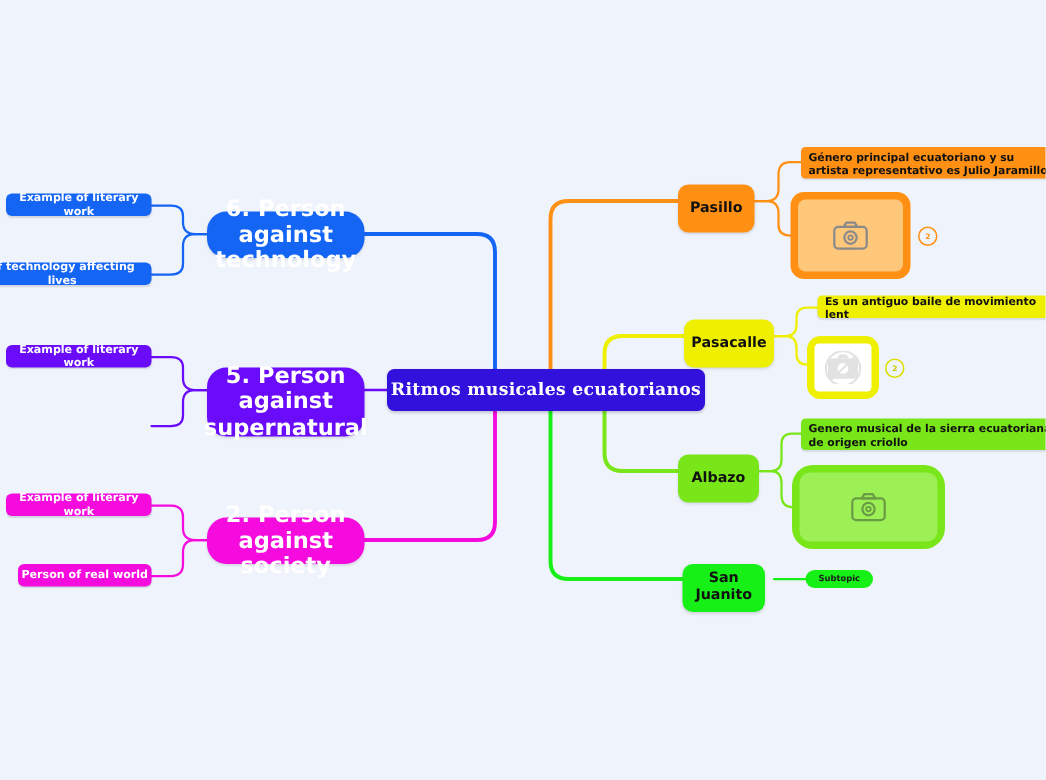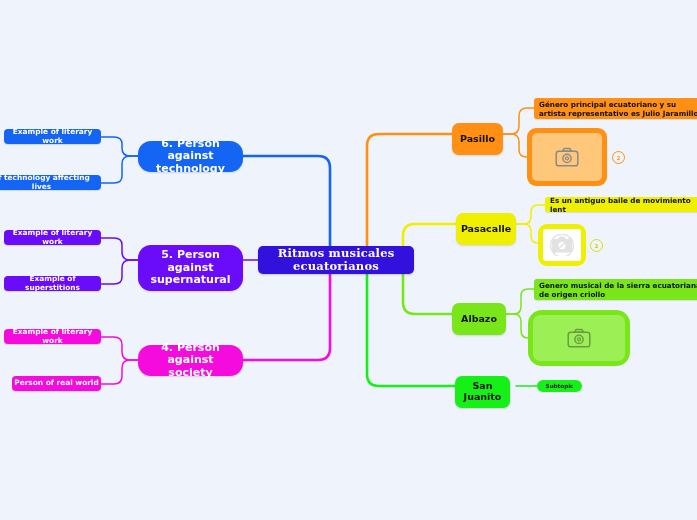--- a/index.html
+++ b/index.html
@@ -47,21 +47,21 @@
     border-radius: 5px;
     font-size: 11.5px;
     letter-spacing: .2px;
     box-shadow: 0 1px 2px rgba(0,0,0,.18);
   }
 
   
   .branch {
     color: #ffffff;
     border-radius: 13px;
-    font-size: 11px;
+    font-size: 15px;
     padding: 4px 6px;
     box-shadow: 0 1px 2px rgba(0,0,0,.13);
   }
   
   .leaf {
     color: #ffffff;
     border-radius: 4px;
     font-size: 7.4px;
     padding: 3px 2px;
     box-shadow: 0 1px 1px rgba(0,0,0,.12);
@@ -154,46 +154,43 @@
     <path d="M 516 224 L 524 224 Q 531 224 531 232 L 531 236 Q 531 243 538 243 L 543 243" fill="none" stroke="#efef00" stroke-width="1.5" stroke-linecap="round"></path>
 
     <path d="M 403 272 L 403 302 Q 403 314 415 314 L 452 314" fill="none" stroke="#78e618" stroke-width="2.6" stroke-linecap="round"></path>
     <path d="M 506 314 L 514 314 Q 521 314 521 306 L 521 296 Q 521 289 528 289 L 534 289" fill="none" stroke="#78e618" stroke-width="1.5" stroke-linecap="round"></path>
     <path d="M 506 314 L 514 314 Q 521 314 521 322 L 521 330 Q 521 338 528 338 L 534 338" fill="none" stroke="#78e618" stroke-width="1.5" stroke-linecap="round"></path>
 
     <path d="M 367 272 L 367 374 Q 367 386 379 386 L 455 386" fill="none" stroke="#16f016" stroke-width="2.6" stroke-linecap="round"></path>
     <path d="M 516 386 L 537 386" fill="none" stroke="#16f016" stroke-width="1.5" stroke-linecap="round"></path>
   </svg>
 
-  <div class="node central" style="left:258px; top:246px; width:156px; height:28px;">
+  <div class="node central" style="left:258px; top:246px; width:212px; height:28px;">
     <span>Ritmos musicales ecuatorianos</span>
   </div>
 
   <div class="node branch" style="left:138px; top:141px; width:105px; height:31px; background:#1565f5;">
     <span>6. Person against technology</span>
   </div>
   <div class="node leaf" style="left:4px; top:129px; width:97px; height:15px; background:#1565f5;">
     <span>Example of literary work</span>
   </div>
   <div class="node leaf" style="left:-18px; top:175px; width:119px; height:15px; background:#1565f5;">
     <span>of technology affecting lives</span>
   </div>
 
   <div class="node branch" style="left:138px; top:245px; width:105px; height:46px; background:#6a0bfa;">
     <span>5. Person against supernatural</span>
   </div>
   <div class="node leaf" style="left:4px; top:230px; width:97px; height:15px; background:#6a0bfa;">
     <span>Example of literary work</span>
   </div>
-  <div class="node leaf" style="left:4px; top:276px; width:97px; height:15px; background:#6a0bfa;">
-    <span>Example of superstitions</span>
-  </div>
 
   <div class="node branch" style="left:138px; top:345px; width:105px; height:31px; background:#f50bdd;">
-    <span>4. Person against society</span>
+    <span>2. Person against society</span>
   </div>
   <div class="node leaf" style="left:4px; top:329px; width:97px; height:15px; background:#f50bdd;">
     <span>Example of literary work</span>
   </div>
   <div class="node leaf" style="left:12px; top:376px; width:89px; height:15px; background:#f50bdd;">
     <span>Person of real world</span>
   </div>
 
   <div class="node rbranch" style="left:452px; top:123px; width:51px; height:22px; background:#ff9013;">
     <span>Pasillo</span>

